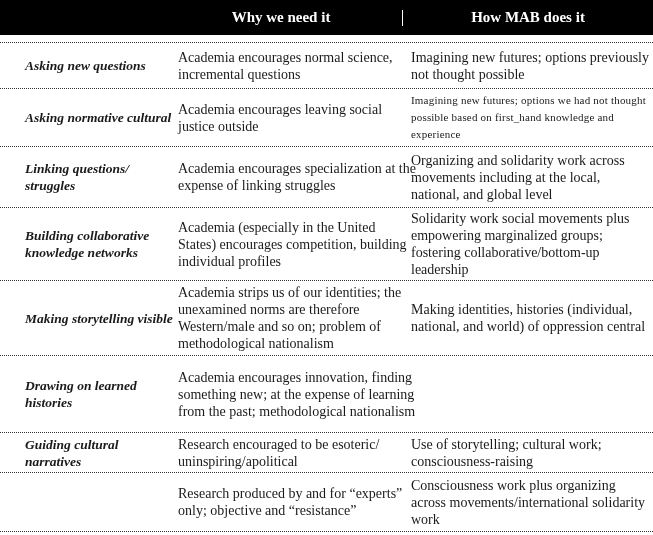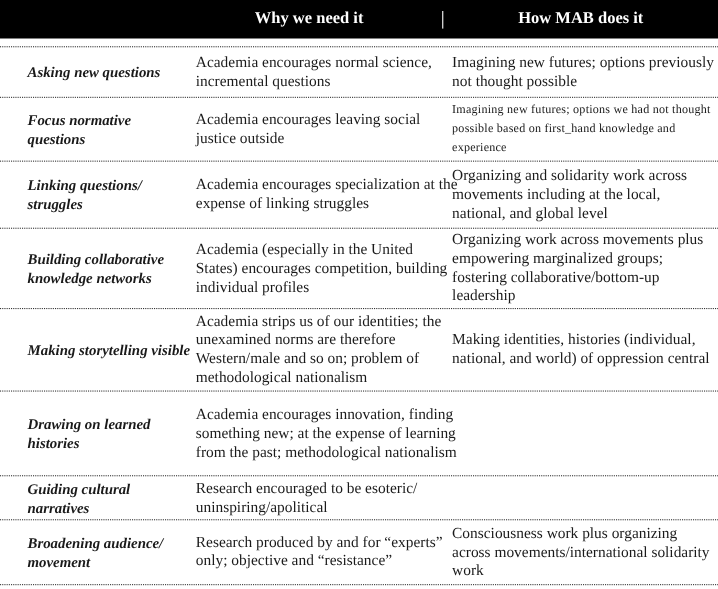--- a/index.html
+++ b/index.html
@@ -39,21 +39,21 @@
       <span>Academia encourages normal science, incremental questions</span>
     </div>
   <div class="cell c3">
       <span>Imagining new futures; options previously not thought possible</span>
     </div>
 </div>
 <div class="sep" style="top:88px"></div>
 
 <div class="row" style="top:89px;height:57px">
   <div class="cell c1">
-      <span>Focus normative questions</span>
+      <span>Asking normative cultural</span>
     </div>
   <div class="cell c2">
       <span>Academia encourages leaving social justice outside</span>
     </div>
   <div class="cell c3 small">
       <span>Imagining new futures; options we had not thought possible based on first_hand knowledge and experience</span>
     </div>
 </div>
 <div class="sep" style="top:146px"></div>
 
@@ -71,21 +71,21 @@
 <div class="sep" style="top:207px"></div>
 
 <div class="row" style="top:208px;height:72px">
   <div class="cell c1">
       <span>Building collaborative knowledge networks</span>
     </div>
   <div class="cell c2">
       <span>Academia (especially in the United States) encourages competition, building individual profiles</span>
     </div>
   <div class="cell c3">
-      <span>Organizing work across movements plus empowering marginalized groups; fostering collaborative/bottom-up leadership</span>
+      <span>Solidarity work social movements plus empowering marginalized groups; fostering collaborative/bottom-up leadership</span>
     </div>
 </div>
 <div class="sep" style="top:280px"></div>
 
 <div class="row" style="top:281px;height:74px">
   <div class="cell c1">
       <span>Making storytelling visible</span>
     </div>
   <div class="cell c2">
       <span>Academia strips us of our identities; the unexamined norms are therefore Western/male and so on; problem of methodological nationalism</span>
@@ -106,27 +106,27 @@
 </div>
 <div class="sep" style="top:432px"></div>
 
 <div class="row" style="top:433px;height:39px">
   <div class="cell c1">
       <span>Guiding cultural narratives</span>
     </div>
   <div class="cell c2">
       <span>Research encouraged to be esoteric/ uninspiring/apolitical</span>
     </div>
+  <div class="cell c3">
+      <span>Use of storytelling; cultural work; consciousness-raising</span>
+    </div>
 </div>
 <div class="sep" style="top:472px"></div>
 
 <div class="row" style="top:473px;height:58px">
-  <div class="cell c1">
-      <span>Broadening audience/ movement</span>
-    </div>
   <div class="cell c2">
       <span>Research produced by and for “experts” only; objective and “resistance”</span>
     </div>
   <div class="cell c3">
       <span>Consciousness work plus organizing across movements/international solidarity work</span>
     </div>
 </div>
 <div class="sep" style="top:531px"></div>
 
 </body></html>

